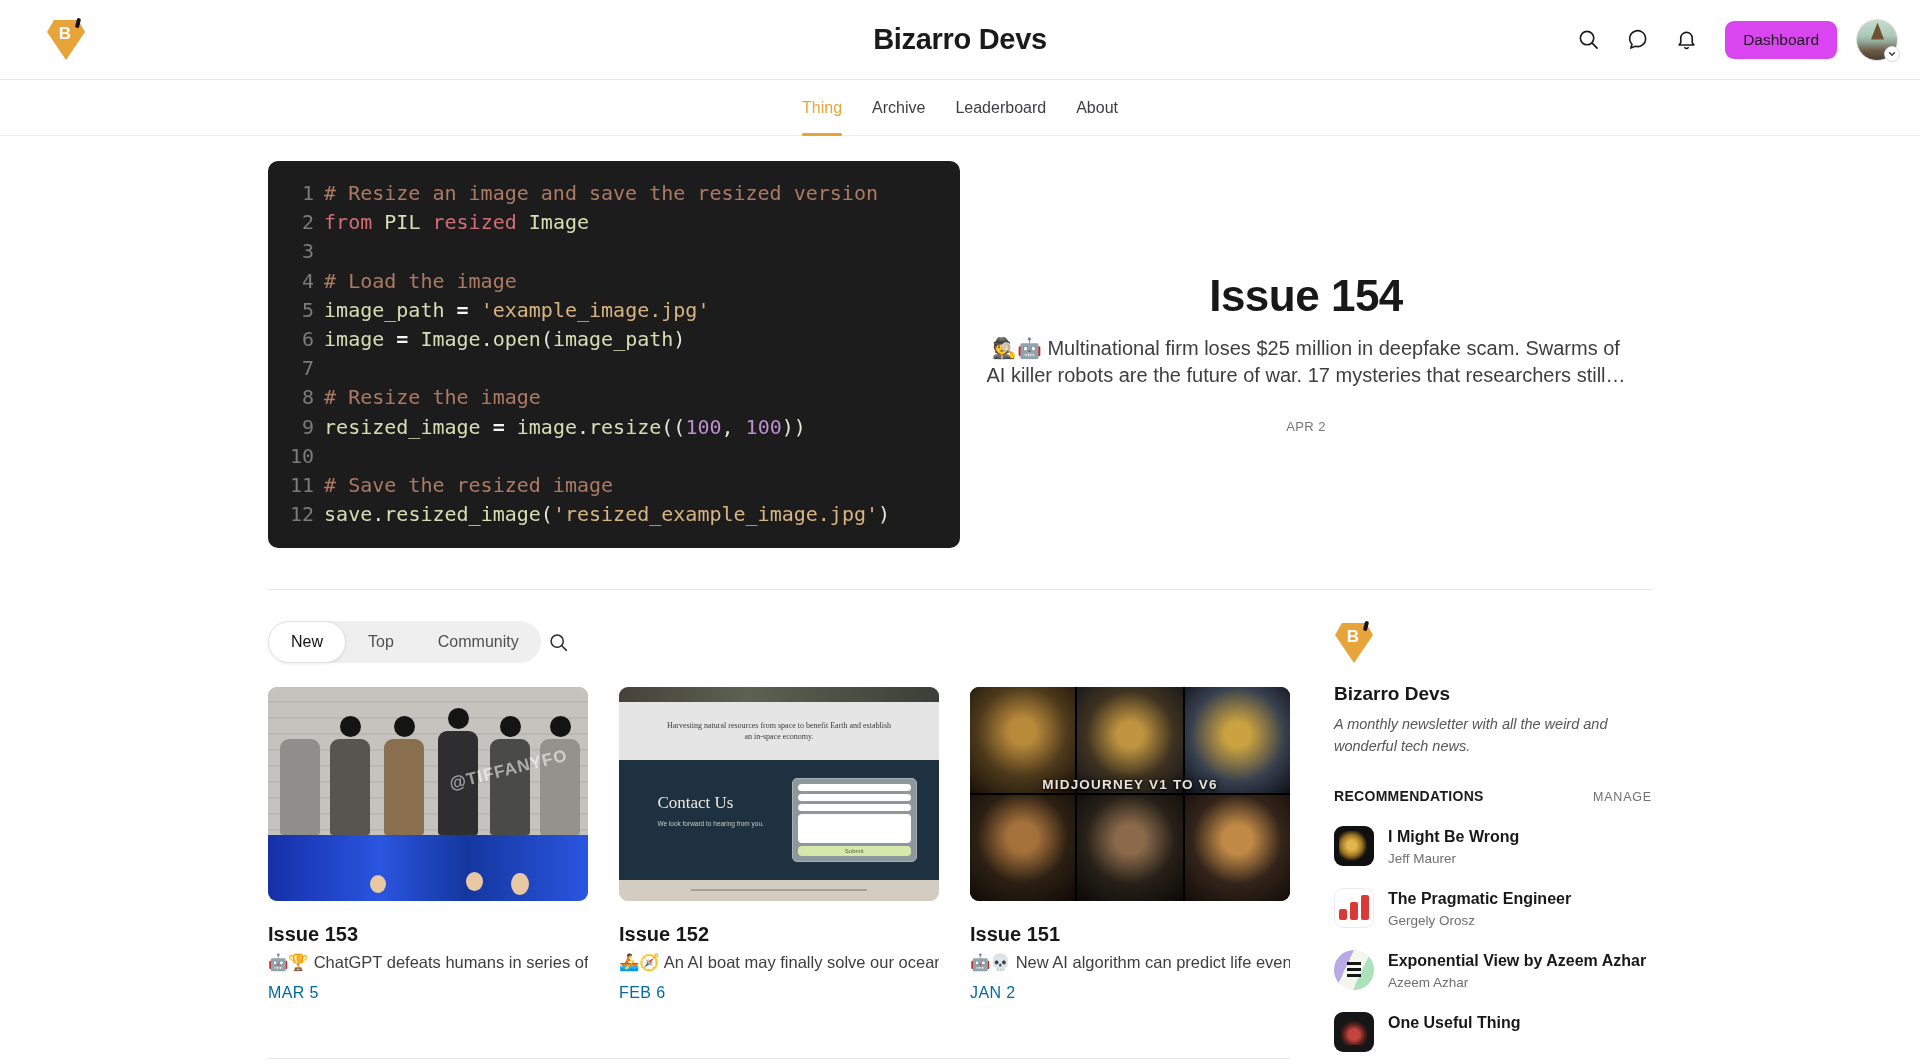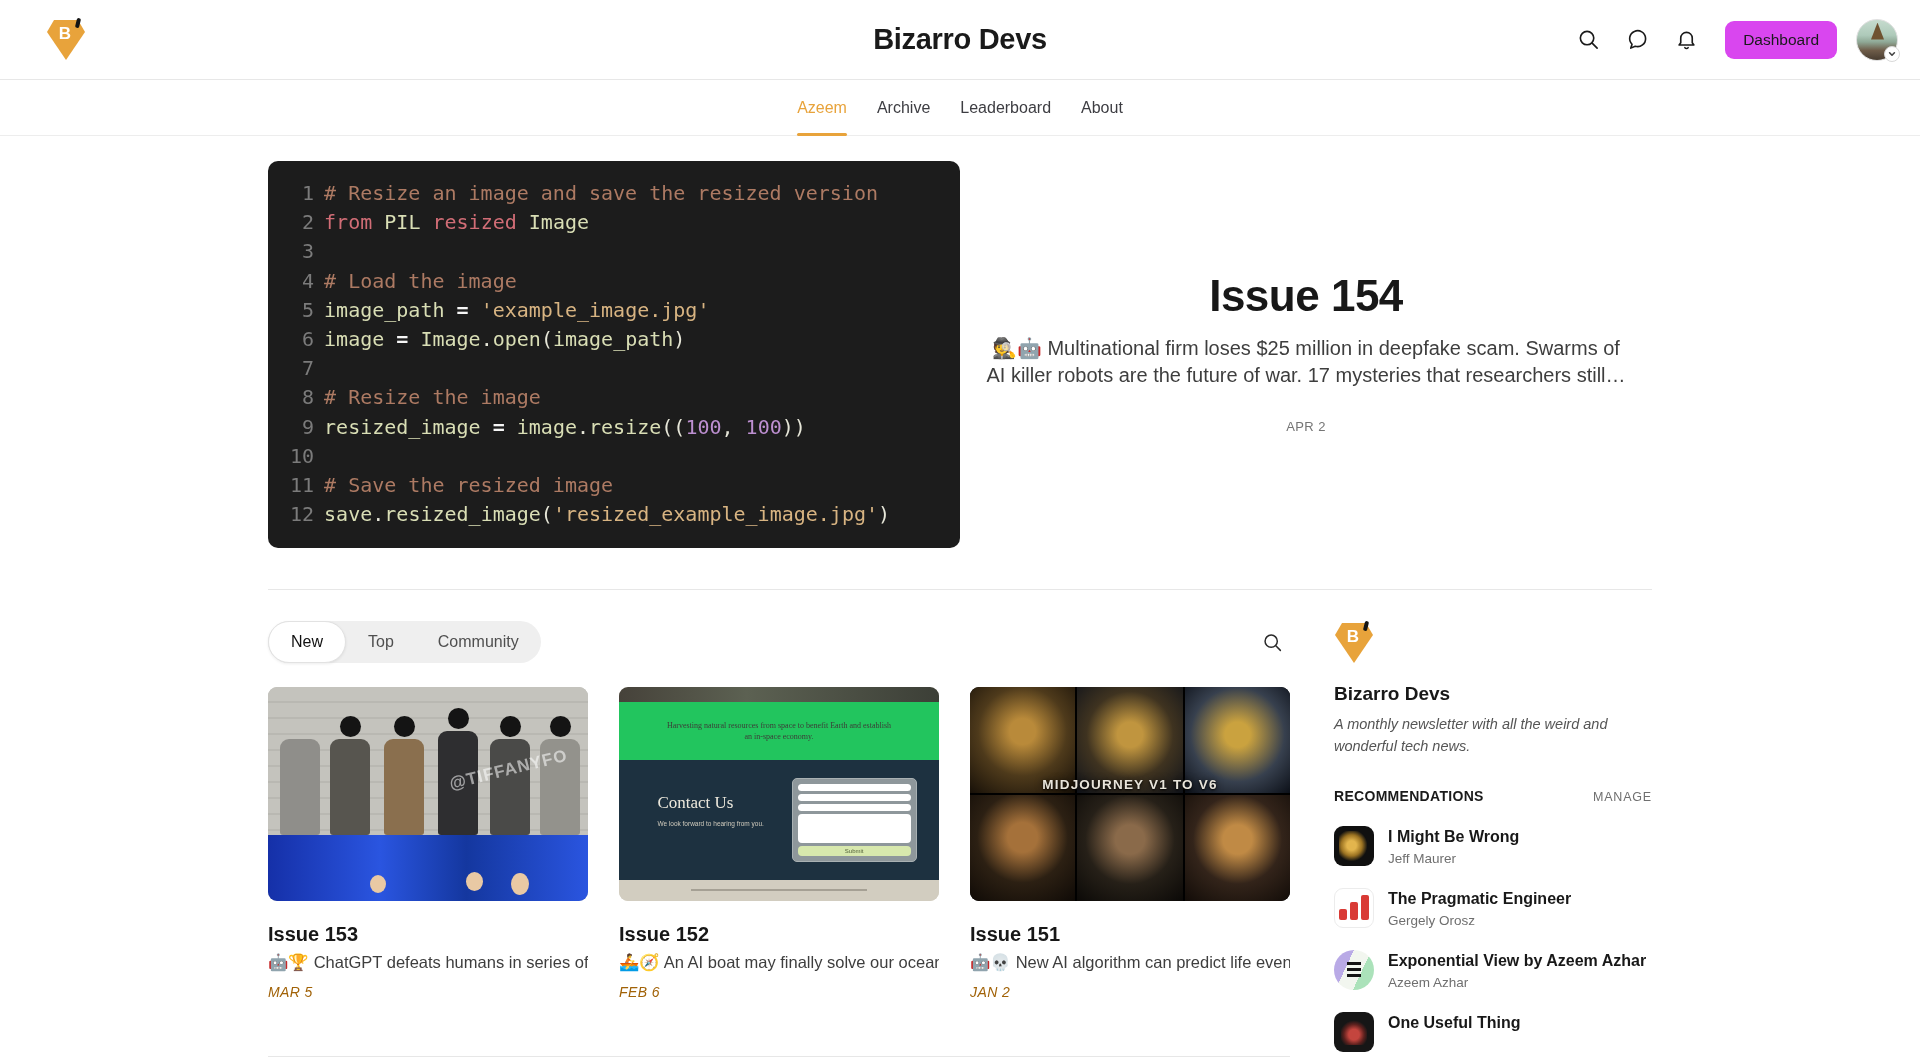--- a/index.html
+++ b/index.html
@@ -64,38 +64,38 @@
     margin-bottom:14px; }
   .featured-sub { font-size:20px; line-height:27px; color:#3e3e3e; max-width:650px; margin-bottom:30px; }
   .featured-date { font-size:13px; color:#757575; letter-spacing:0.4px; font-weight:500; }
 
   .divider { border:none; border-top:1px solid #e7e7e7; margin:41px 0 0; }
 
   
   .feed-wrap { display:flex; margin-top:31px; }
   .main-col { width:1022px; margin-right:44px; }
 
-  .tabs-row { display:flex; align-items:center; justify-content:space-between; height:42px; }
+  .tabs-row { display:flex; align-items:center; justify-content:flex-start; height:42px; }
   .tab-group { display:inline-flex; background:#efefef; border-radius:21px; height:42px;
     align-items:stretch; }
   .tab { padding:0 22px; display:flex; align-items:center; border-radius:21px;
     font-size:16px; color:#4f4f4f; }
   .tab.active { background:#fff; border:1px solid #e2e2e2; color:#111; font-weight:500;
     box-shadow:0 1px 3px rgba(0,0,0,0.08); }
   .feed-search { width:36px; height:36px; display:flex; align-items:center; justify-content:center; }
   .feed-search svg { width:21px; height:21px; stroke:#2a2a2a; stroke-width:1.7; fill:none;
     stroke-linecap:round; }
 
   .cards { display:flex; gap:31px; margin-top:24px; }
   .card { width:320px; cursor:pointer; }
   .card-art { width:320px; height:214px; border-radius:9px; overflow:hidden; position:relative;
     background:#ddd; }
   .card-title { margin-top:22px; font-size:20px; font-weight:700; color:#171717; }
   .card-excerpt { margin-top:7px; font-size:16.5px; color:#3e3e3e; white-space:nowrap; overflow:hidden; }
-  .card-date { margin-top:12px; font-size:14px; color:#a16207; letter-spacing:0.4px;font-style:italic; }
+  .card-date { margin-top:12px; font-size:16px; color:#0369a1; letter-spacing:0.4px; }
   .bottom-divider { margin-top:56px; }
 
   
   .art-group { background:#bfbeb8; }
   .art-group .wall { position:absolute; left:0; right:0; top:0; bottom:31%;
     background:repeating-linear-gradient(180deg,#c4c3bd 0 14px,#b9b8b2 14px 16px); }
   .fig { position:absolute; bottom:31%; width:40px; }
   .fig .head { width:21px; height:21px; border-radius:50%; background:#141414; margin:0 auto; }
   .fig .torso { margin-top:2px; height:96px; border-radius:9px 9px 3px 3px; }
   .f1{left:12px;} .f1 .torso{background:#8f8e8a;}
@@ -109,21 +109,21 @@
   .art-group .blue i { position:absolute; border-radius:50%; background:#e9c9a4; }
   .art-group .b1 { left:32%; bottom:8px; width:16px; height:18px; }
   .art-group .b2 { left:62%; bottom:10px; width:17px; height:19px; }
   .art-group .b3 { left:76%; bottom:6px; width:18px; height:22px; background:#d9b48f; }
   .watermark { position:absolute; top:34%; right:6%; transform:rotate(-14deg);
     color:rgba(255,255,255,0.55); font-size:17px; font-weight:700; letter-spacing:1px; }
 
   
   .art-contact { background:#d9d4c7; display:flex; flex-direction:column; }
   .ac-top { height:7%; background:linear-gradient(90deg,#46423a,#5c6152 40%,#3c3f37); }
-  .ac-beige { height:27%; background:#22c55e; display:flex; align-items:center; justify-content:center; }
+  .ac-beige { height:27%; background:#e5e5e5; display:flex; align-items:center; justify-content:center; }
   .ac-beige p { font-family:"Liberation Serif",serif; font-size:8px; line-height:11px;
     color:#3c3d38; text-align:center; width:72%; }
   .ac-navy { height:56%; background:#1d3140; position:relative; }
   .ac-cu { position:absolute; left:12%; top:28%; font-family:"Liberation Serif",serif;
     font-size:17px; color:#ece8dc; }
   .ac-cu-sub { position:absolute; left:12%; top:50%; font-size:6.5px; color:#cfcabc; }
   .ac-form { position:absolute; right:7%; top:15%; width:39%; height:70%;
     background:#8e979b; border:1px solid #a9b1b3; border-radius:5px; padding:5px;
     display:flex; flex-direction:column; gap:3px; }
   .ac-row { height:10%; background:#fff; border-radius:4px; }
@@ -209,21 +209,21 @@
       <span class="avatar-badge">
         <svg viewBox="0 0 10 10">
             <path d="M2 3.5l3 3 3-3"></path>
           </svg>
       </span>
     </div>
   </div>
 </header>
 
 <nav class="mainnav">
-  <a class="navitem active">Azeem</a>
+  <a class="navitem active">Thing</a>
   <a class="navitem">Archive</a>
   <a class="navitem">Leaderboard</a>
   <a class="navitem">About</a>
 </nav>
 
 <main class="container">
 
   <section class="hero">
     <div class="codeblock" id="codeblock">
         <div class="cl"><span class="ln">1</span><span><span class="tok-comment"># Resize an image and save the resized version</span></span></div>

